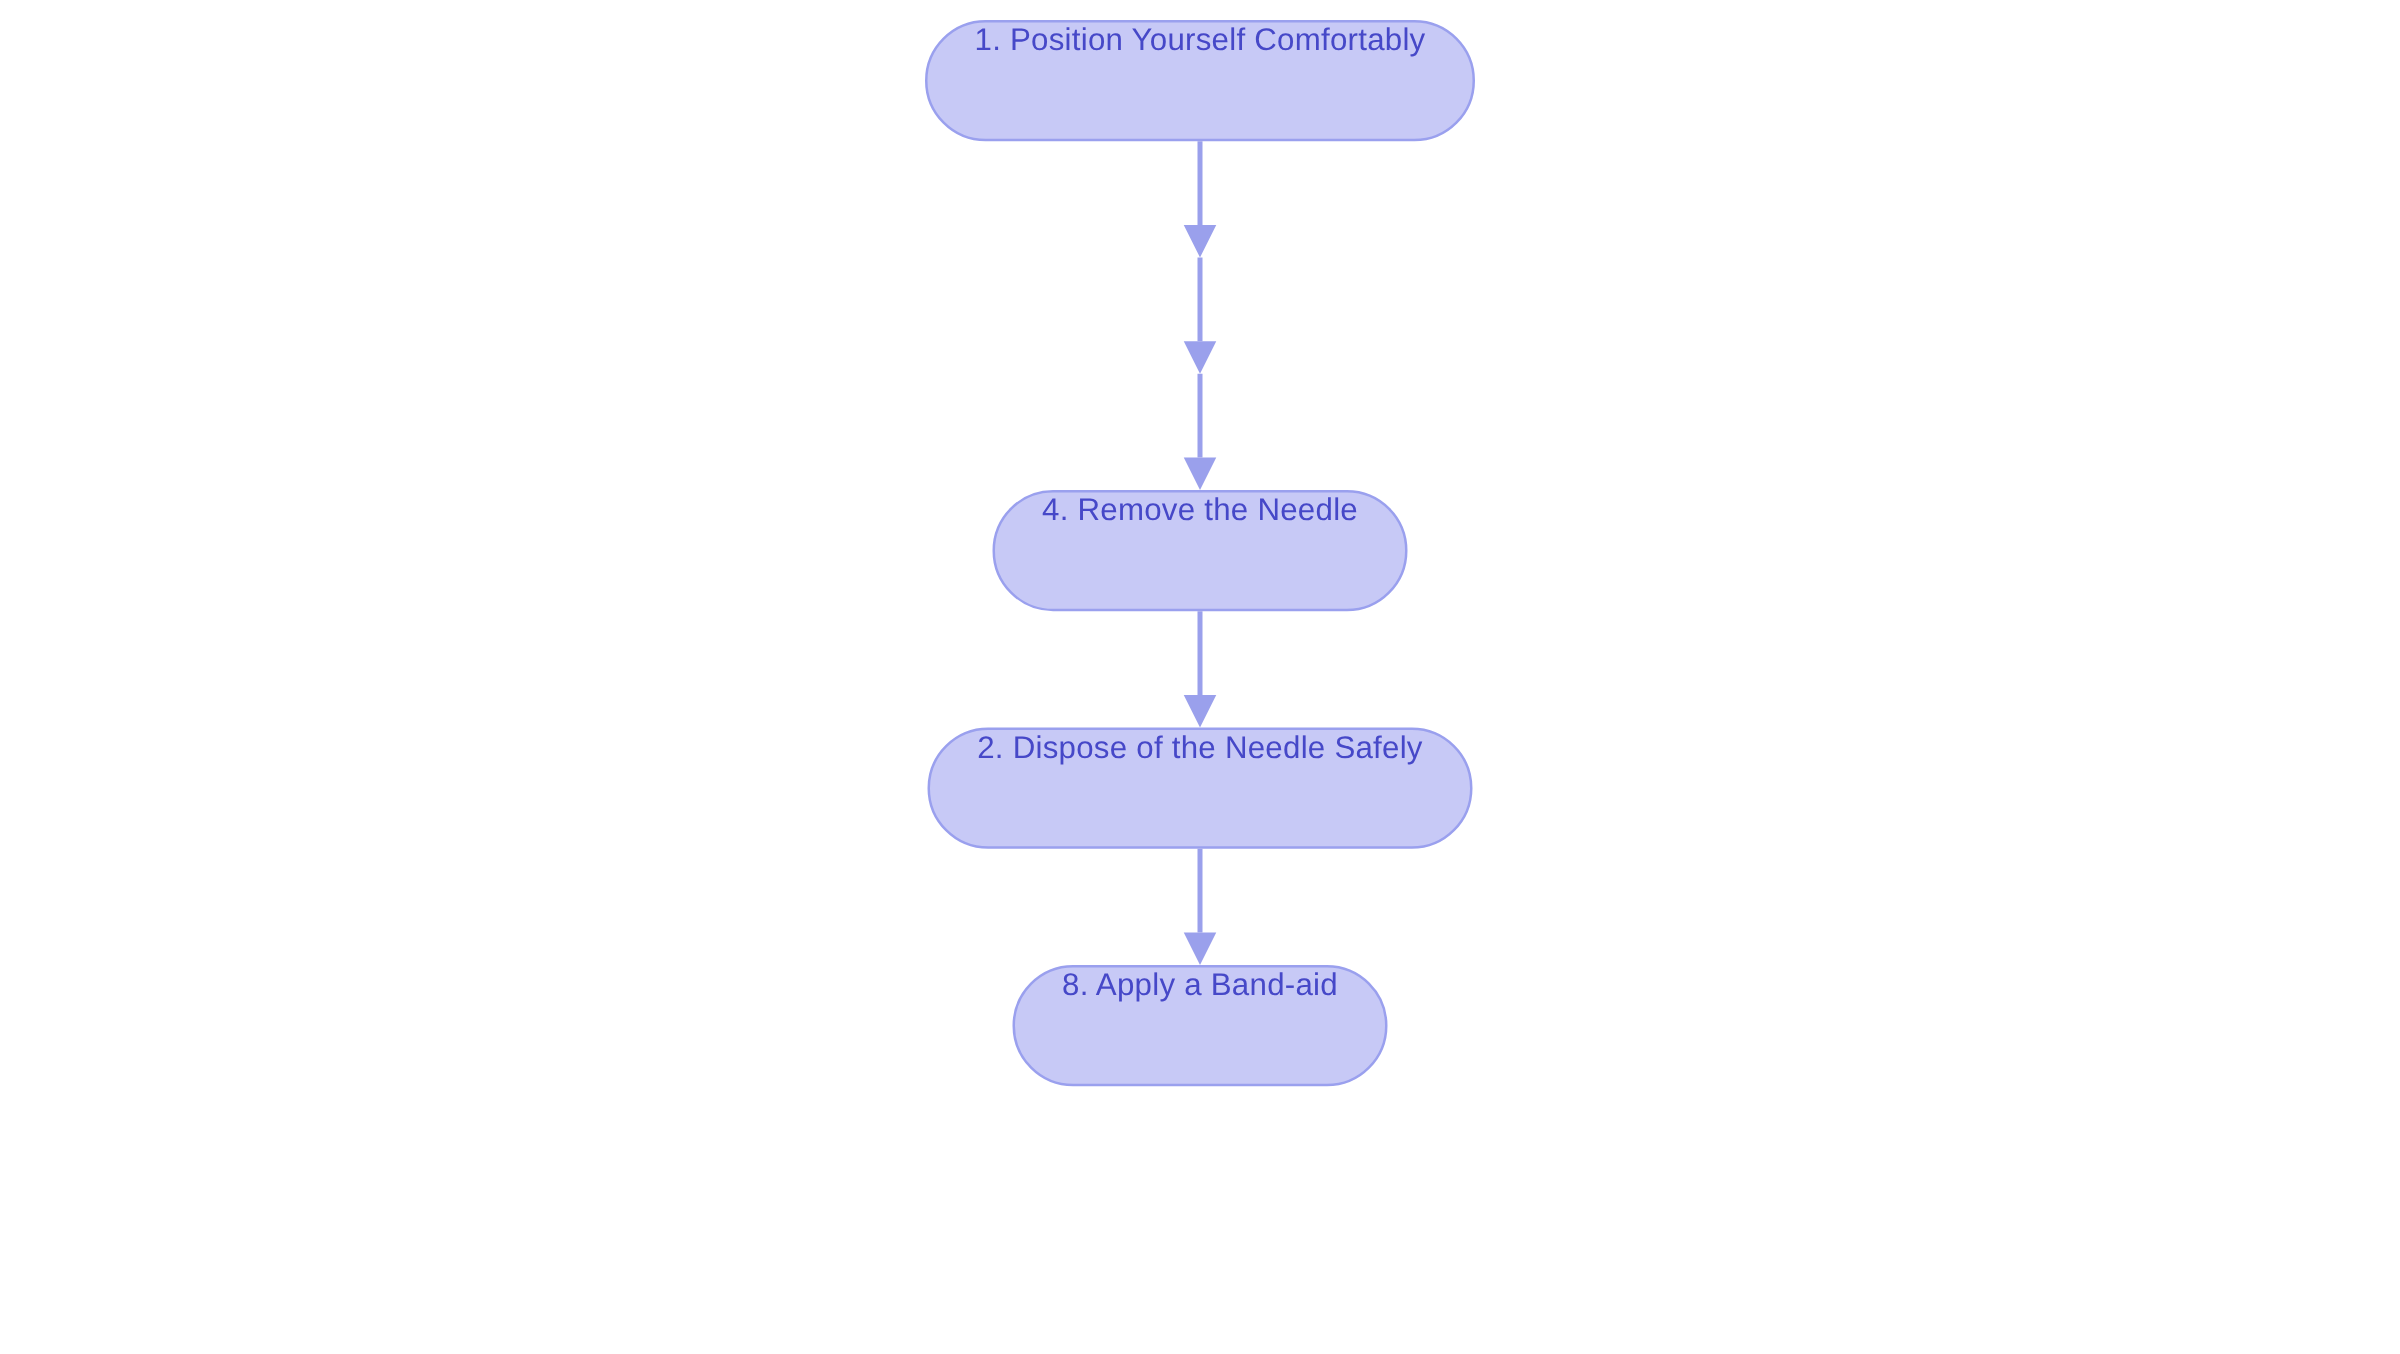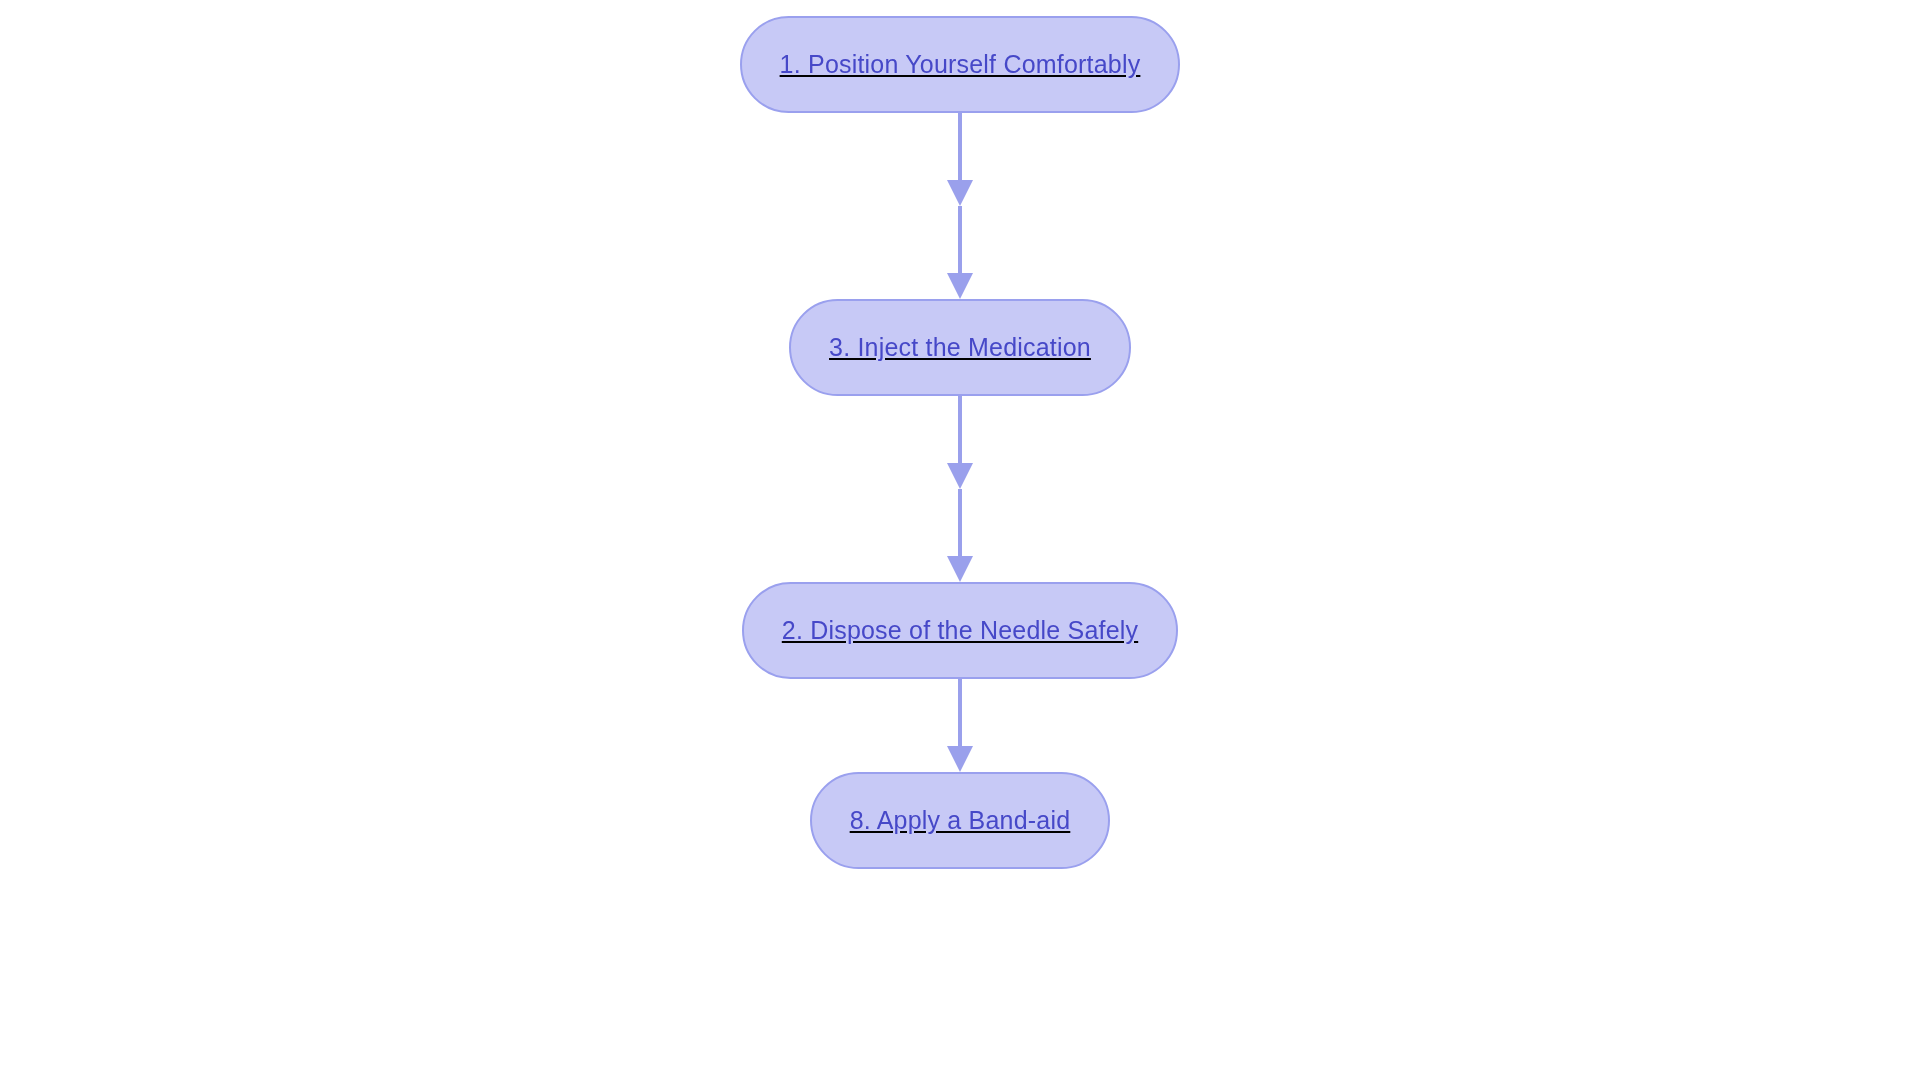--- a/index.html
+++ b/index.html
@@ -27,26 +27,24 @@
   }
   .flow {
     display: flex;
     flex-direction: column;
     align-items: center;
   }
   .node {
     min-height: 97px;
     padding: 0 38px;
     display: flex;
-    align-items: center;
     justify-content: center;
     background: var(--node-fill);
     border: 2px solid var(--node-border);
     border-radius: 49px;
-    text-decoration: underline;
   }
   .node span {
     color: var(--node-text);
     font-size: 25px;
     letter-spacing: 0.2px;
     white-space: nowrap;
   }
   .connector {
     height: 93px;
     display: flex;
@@ -80,29 +78,29 @@
       <div class="stem"></div>
       <div class="head"></div>
     </div>
 
 
     <div class="connector">
       <div class="stem"></div>
       <div class="head"></div>
     </div>
 
-    <div class="node">
-      <span>3. Inject the Medication</span>
-    </div>
 
     <div class="connector">
       <div class="stem"></div>
       <div class="head"></div>
     </div>
 
+    <div class="node">
+      <span>4. Remove the Needle</span>
+    </div>
 
     <div class="connector">
       <div class="stem"></div>
       <div class="head"></div>
     </div>
 
     <div class="node">
       <span>2. Dispose of the Needle Safely</span>
     </div>
 

